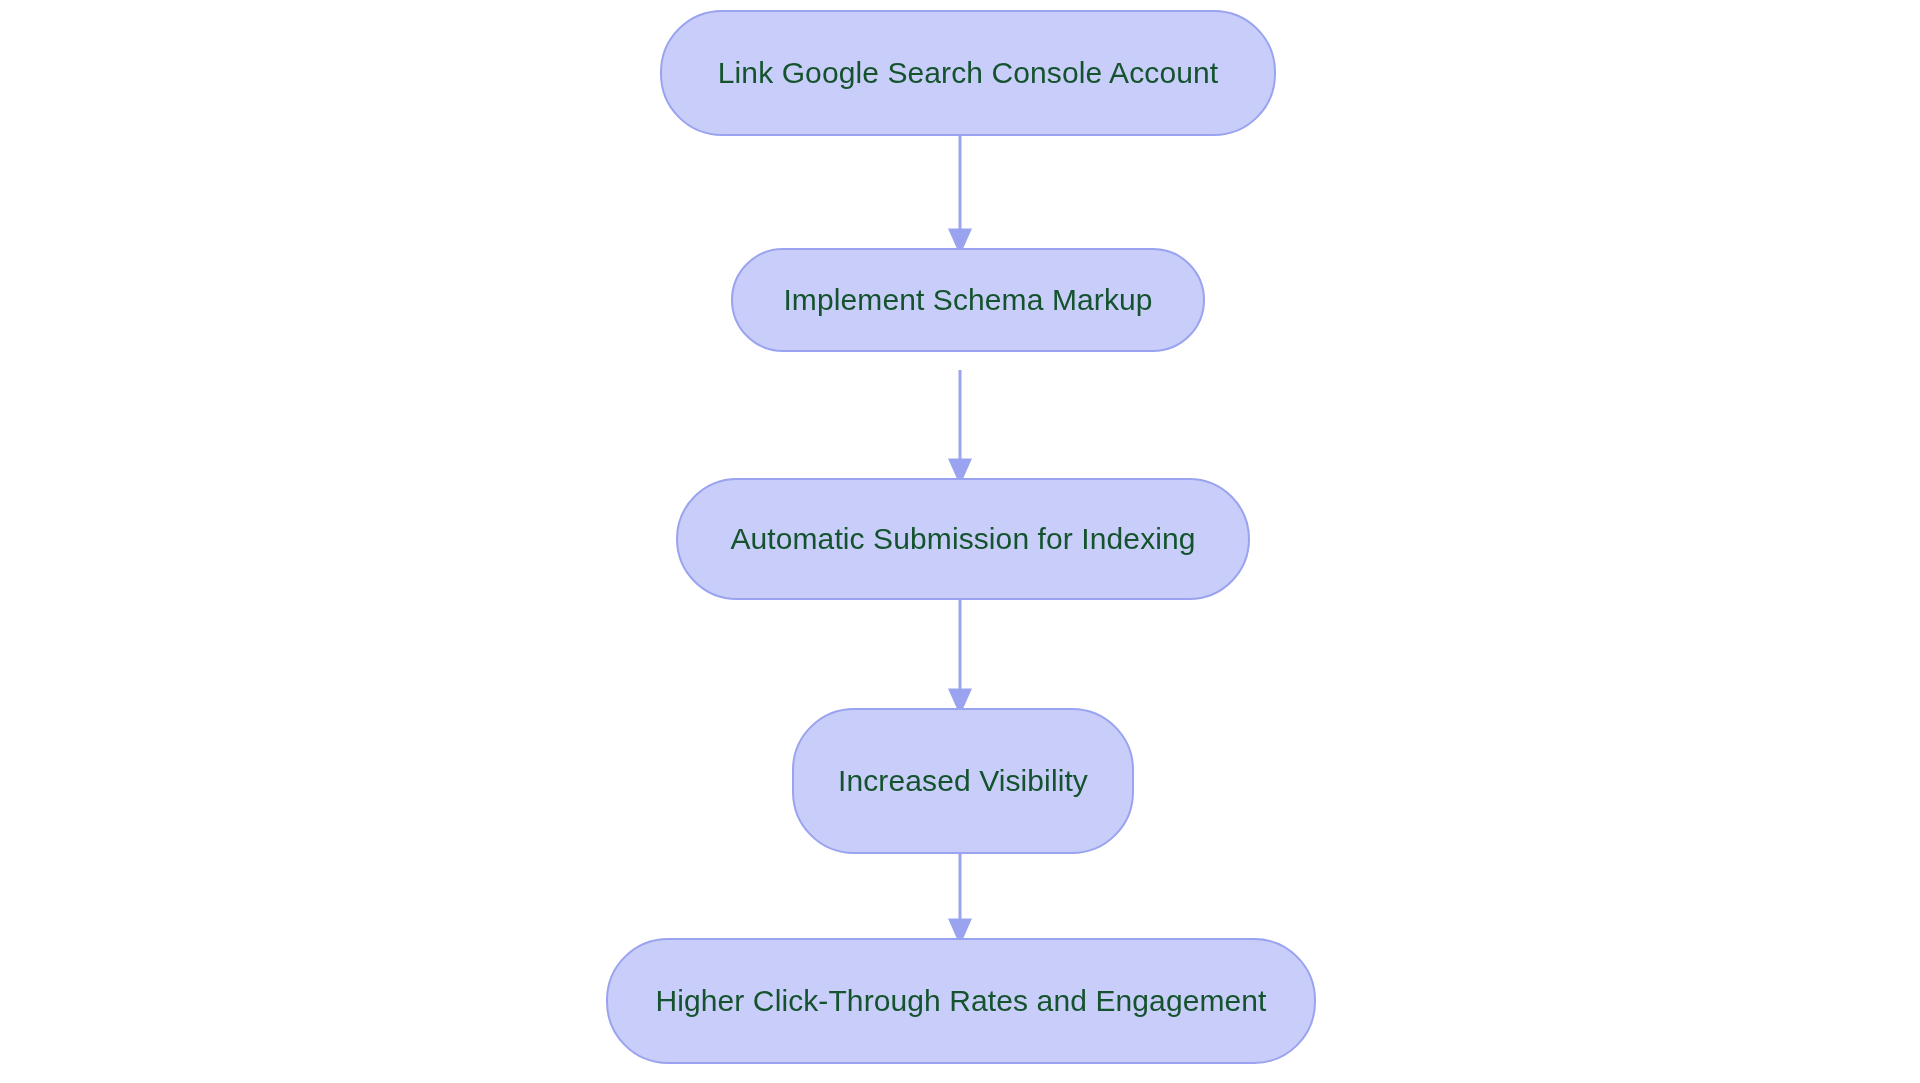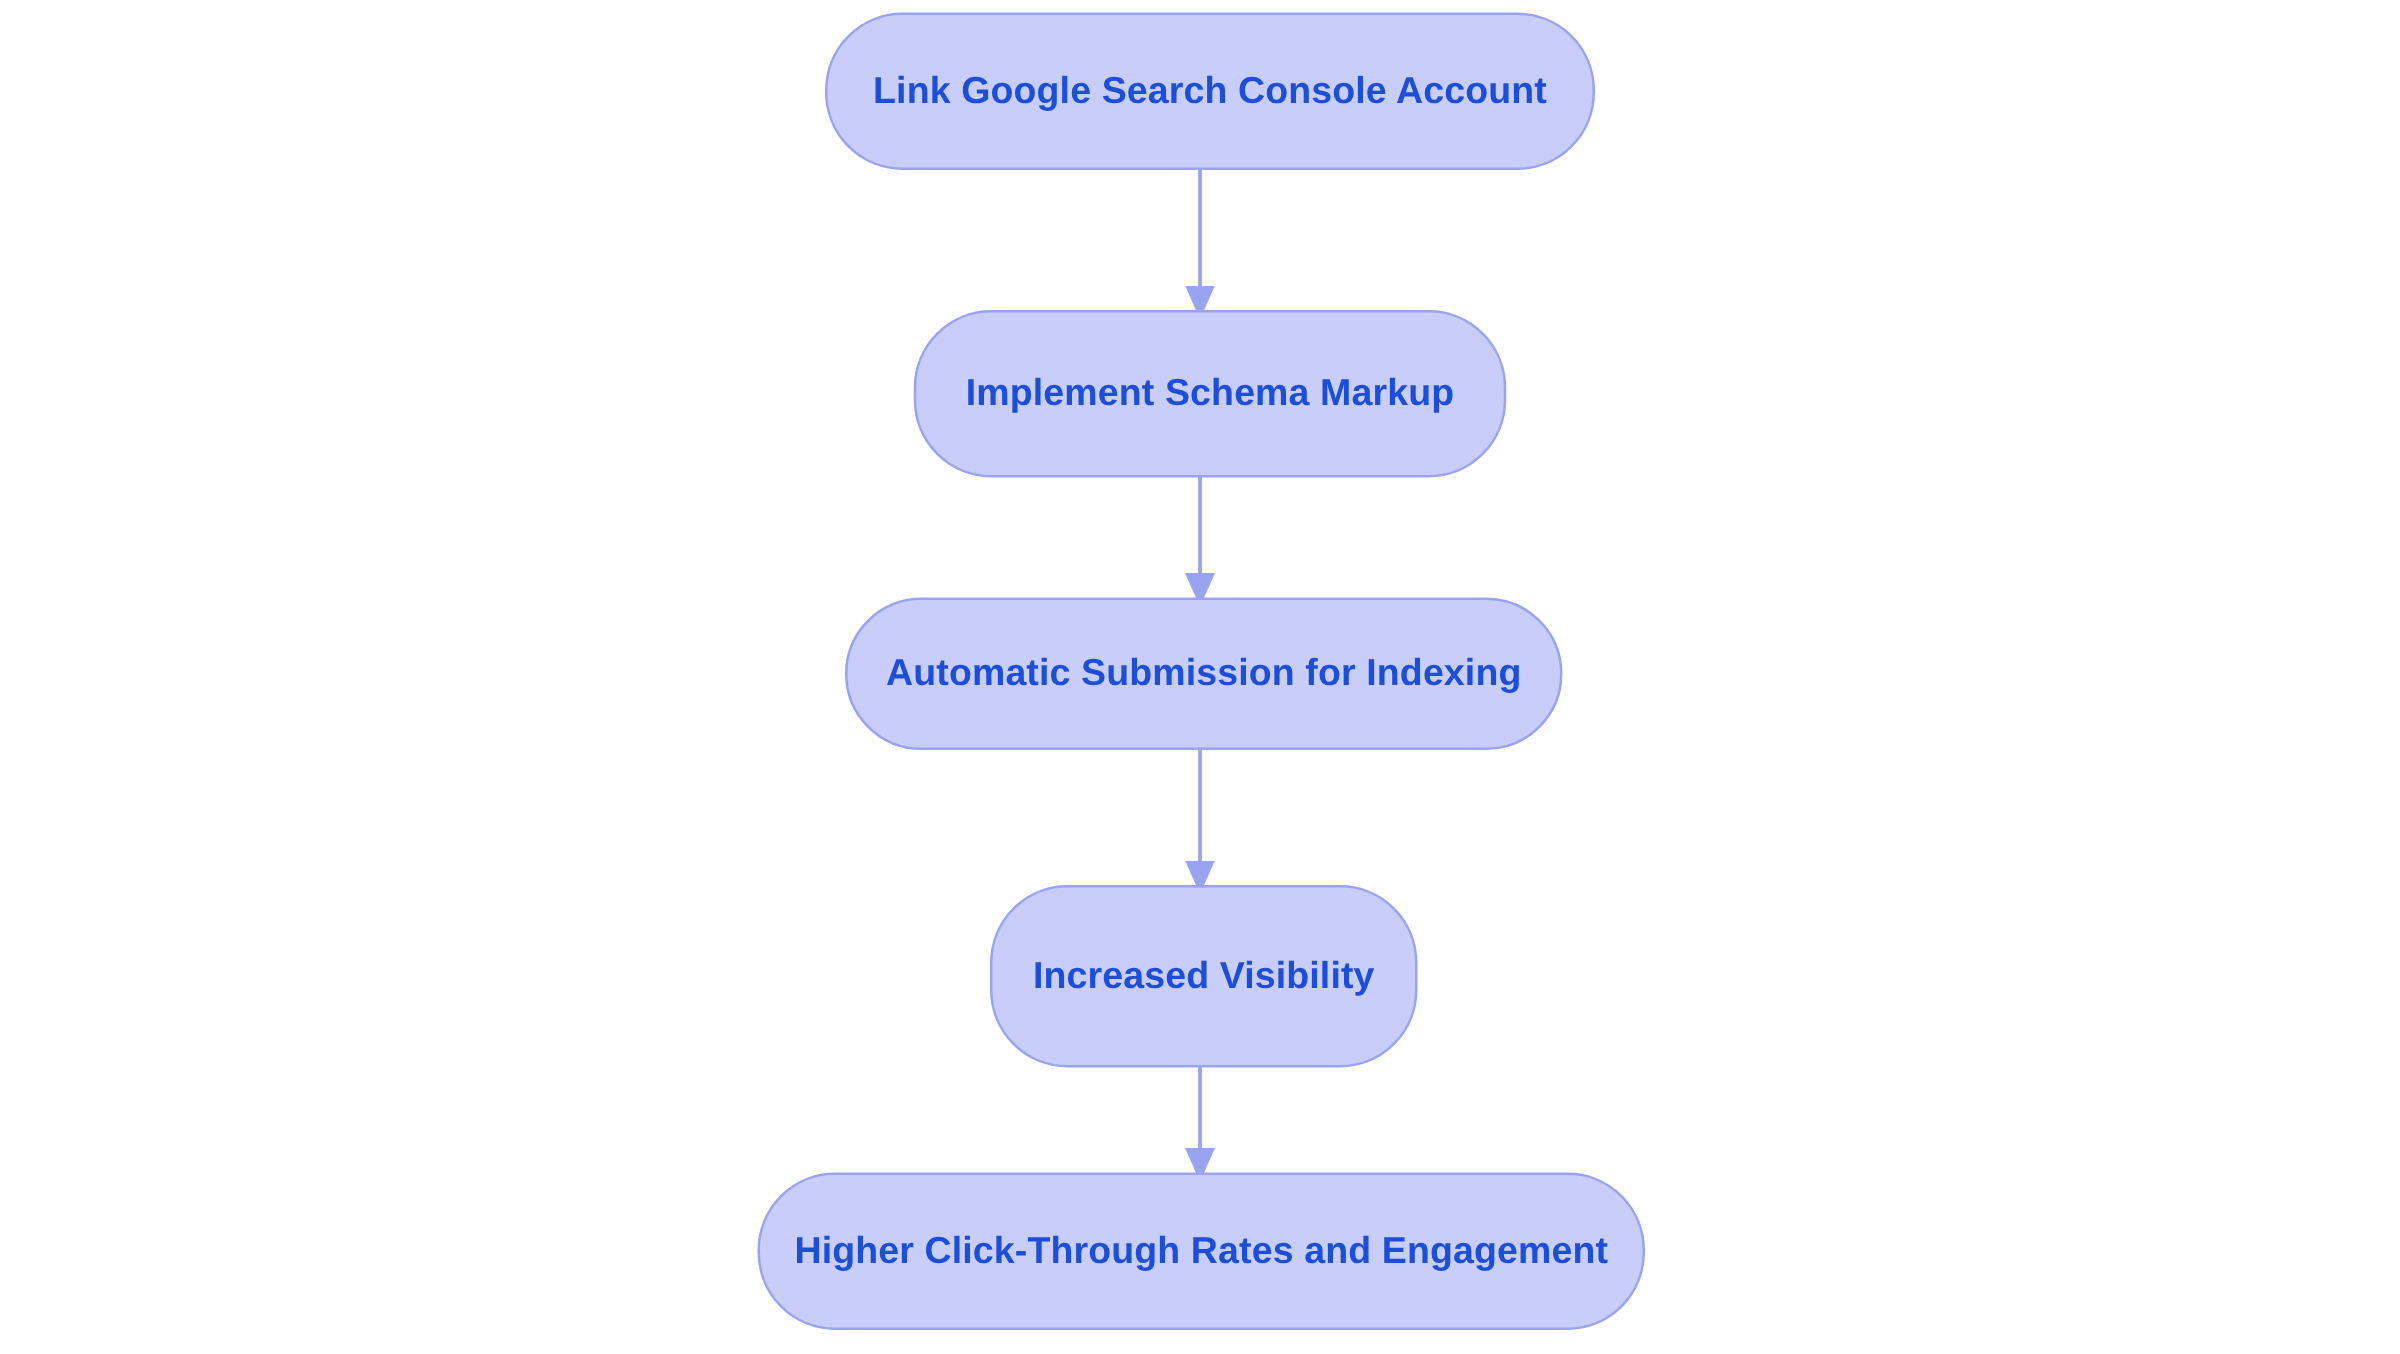--- a/index.html
+++ b/index.html
@@ -32,32 +32,32 @@
     box-sizing: border-box;
     display: flex;
     align-items: center;
     justify-content: center;
     background: #c8cdf9;
     border: 2px solid #9aa3ef;
     border-radius: 62px;
     text-align: center;
   }
   .node-label {
-    color: #1d4ed8;
+    color: #14532d;
     font-family: "Liberation Sans", sans-serif;
     font-size: 30px;
-    font-weight: 700;
+    font-weight: 400;
     line-height: 1.15;
     letter-spacing: 0.1px;
     white-space: nowrap;
     user-select: none;
   }
   
   #node-0 { left: 660px; top: 10px;   width: 616px; height: 126px; }
-  #node-1 { left: 731px; top: 248px;  width: 474px; height: 134px; }
+  #node-1 { left: 731px; top: 248px;  width: 474px; height: 104px; }
   #node-2 { left: 676px; top: 478px;  width: 574px; height: 122px; }
   #node-3 { left: 792px; top: 708px;  width: 342px; height: 146px; }
   #node-4 { left: 606px; top: 938px;  width: 710px; height: 126px; }
 </style>
 </head>
 <body>
 
 <div id="flowchart-canvas">
 
   <svg class="edge-layer" viewBox="0 0 1920 1083" width="1920" height="1083" xmlns="http://www.w3.org/2000/svg">

